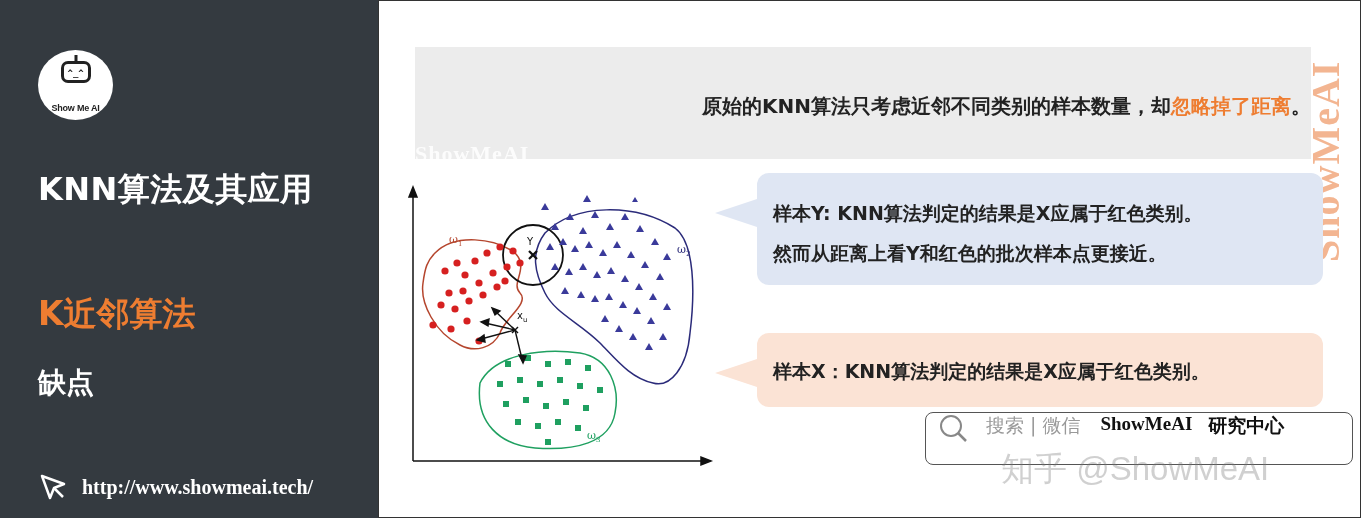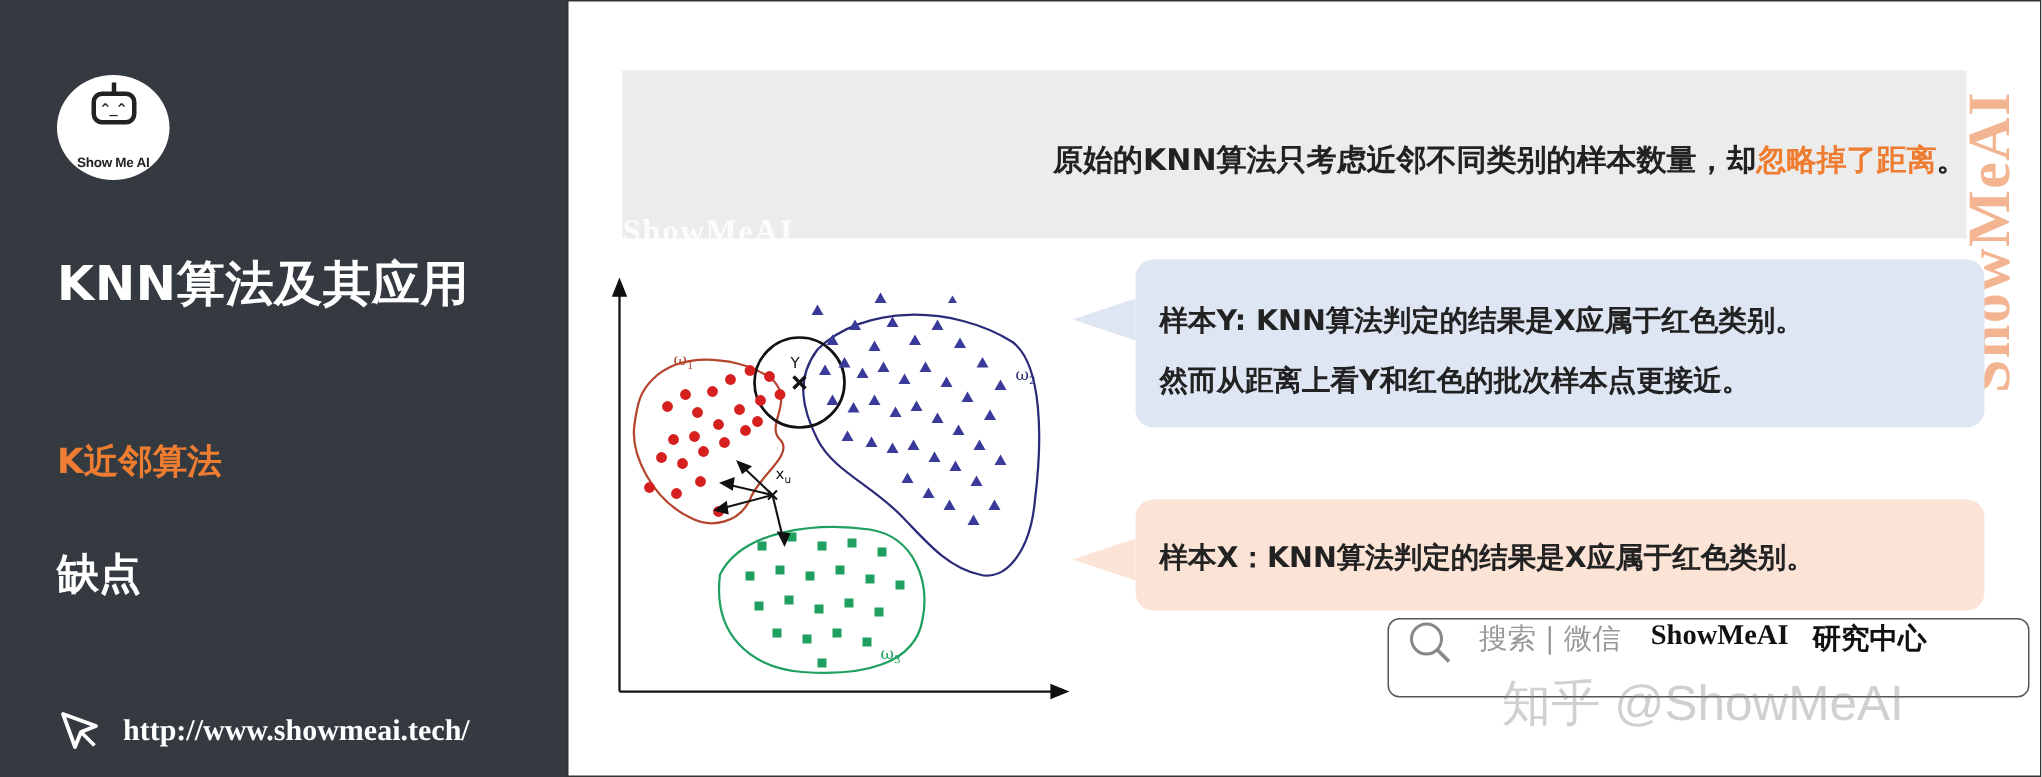--- a/index.html
+++ b/index.html
@@ -30,21 +30,21 @@
   }
   .logo-text {
     font-size: 9px; font-weight: bold; color: #222; margin-top: 20px; letter-spacing: -0.2px;
     font-family: "Liberation Sans", sans-serif;
   }
   .side-title {
     position: absolute; left: 38px; top: 168px; font-size: 32px; font-weight: bold; color: #ffffff;
     letter-spacing: 0.5px;
   }
   .side-section {
-    position: absolute; left: 38px; top: 292px; font-size: 23px; font-weight: bold; color: #ee7d31;
+    position: absolute; left: 38px; top: 292px; font-size: 33px; font-weight: bold; color: #ee7d31;
   }
   .side-sub {
     position: absolute; left: 38px; top: 364px; font-size: 28px; font-weight: bold; color: #ffffff;
   }
   .side-url-row {
     position: absolute; left: 36px; top: 470px; display: flex; align-items: center; gap: 12px;
   }
   .side-url {
     font-family: "Liberation Serif", "DejaVu Serif", serif; font-size: 20px; color: #ffffff; font-weight: bold;
   }

